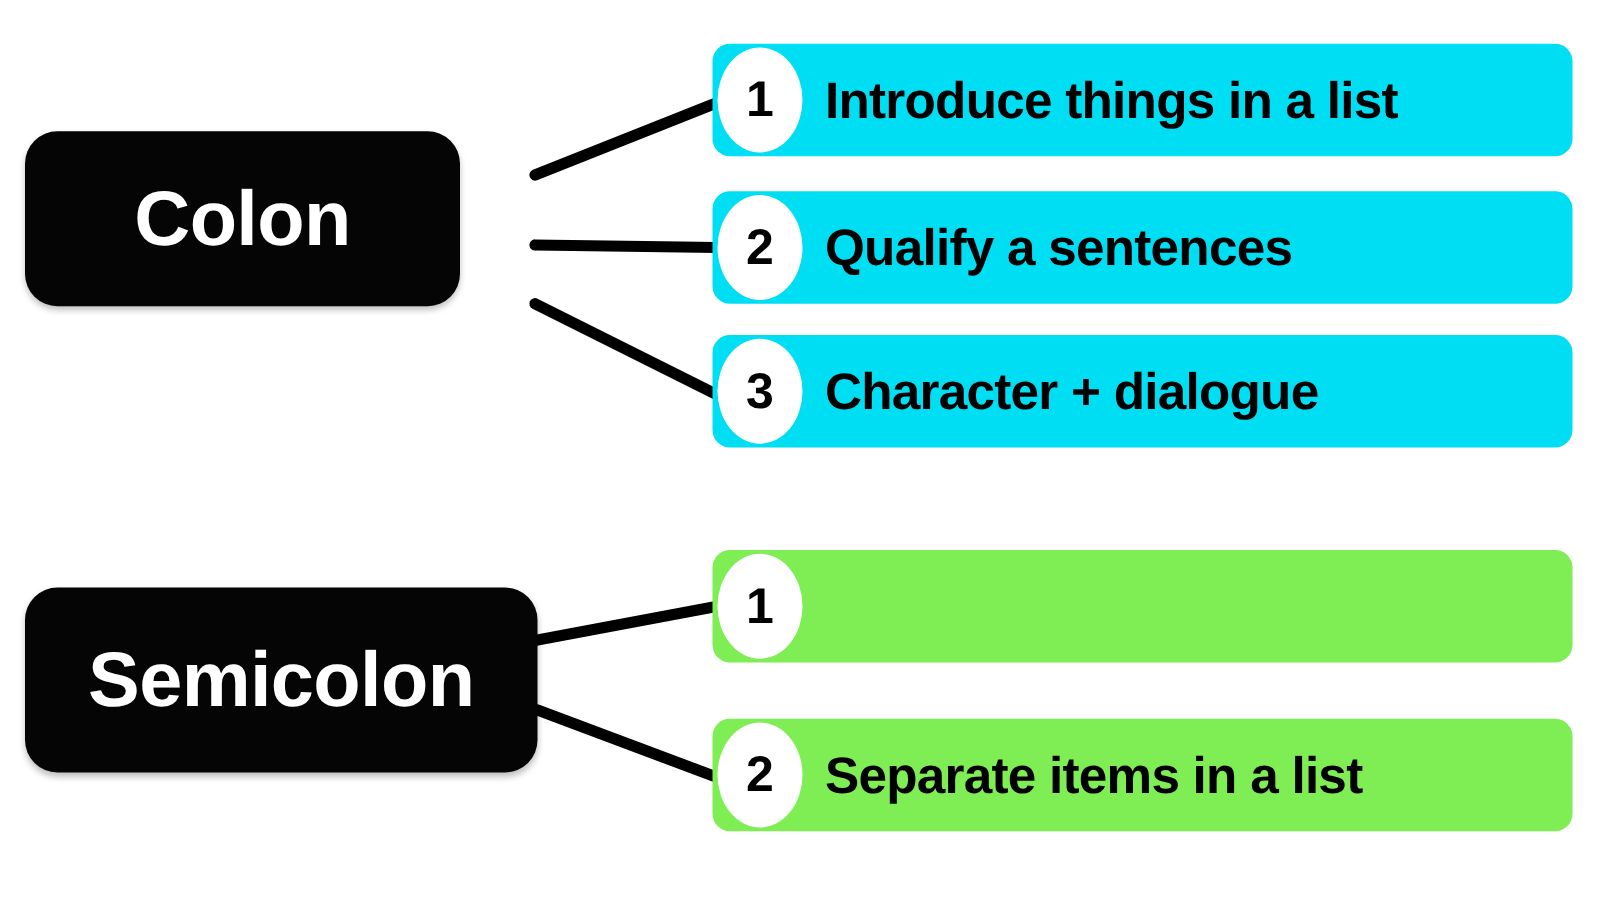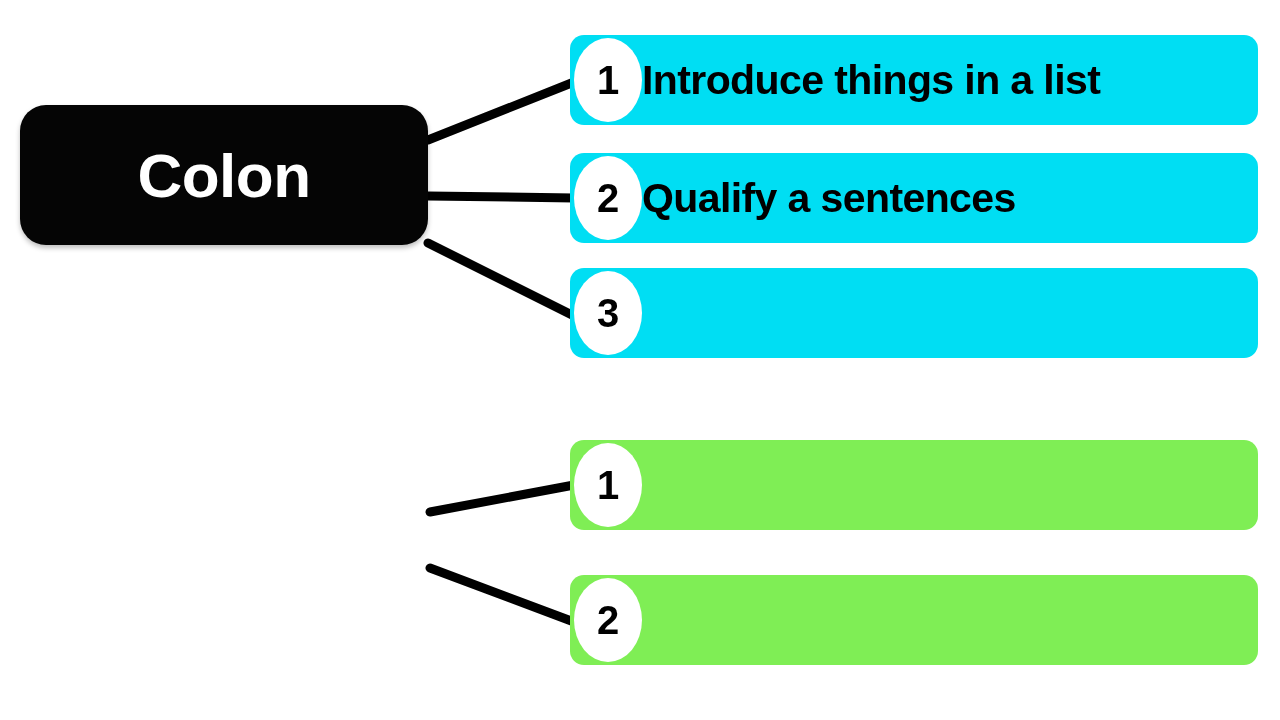--- a/index.html
+++ b/index.html
@@ -41,21 +41,21 @@
     z-index: 2;
     box-shadow: 0 3px 5px rgba(0,0,0,0.25);
   }
   .node-label {
     color: #ffffff;
     font-family: "Liberation Sans", sans-serif;
     font-weight: bold;
     letter-spacing: -0.5px;
     white-space: nowrap;
   }
-  #node-colon { left: 20px; top: 105px; width: 408px; height: 140px; }
+  #node-colon { left: 20px; top: 105px; width: 348px; height: 140px; }
   #node-colon .node-label { font-size: 62px; }
   #node-semicolon { left: 20px; top: 470px; width: 410px; height: 148px; }
   #node-semicolon .node-label { font-size: 62px; }
 
   
   .row {
     position: absolute;
     left: 570px;
     width: 688px;
     height: 90px;
@@ -78,20 +78,21 @@
     align-items: center;
     justify-content: center;
     color: #000000;
     font-family: "Liberation Sans", sans-serif;
     font-weight: bold;
     font-size: 40px;
     line-height: 1;
   }
 
   .row-text {
+    margin-left: 18px;
     color: #000000;
     font-family: "Liberation Sans", sans-serif;
     font-weight: bold;
     font-size: 41px;
     letter-spacing: -0.6px;
     white-space: nowrap;
   }
 
   
   #row-colon-1 { top: 35px; }
@@ -112,36 +113,41 @@
     <line x1="428" y1="243" x2="574" y2="316" stroke="#000000" stroke-width="9" stroke-linecap="round"></line>
 
     <line x1="430" y1="512" x2="574" y2="485" stroke="#000000" stroke-width="9" stroke-linecap="round"></line>
     <line x1="430" y1="568" x2="574" y2="622" stroke="#000000" stroke-width="9" stroke-linecap="round"></line>
   </svg>
 
   <div class="node" id="node-colon">
     <span class="node-label">Colon</span>
   </div>
 
+  <div class="node" id="node-semicolon">
+    <span class="node-label">Semicolon</span>
+  </div>
 
   <div class="row row-cyan" id="row-colon-1">
     <span class="badge">1</span>
     <span class="row-text">Introduce things in a list</span>
   </div>
 
   <div class="row row-cyan" id="row-colon-2">
     <span class="badge">2</span>
     <span class="row-text">Qualify a sentences</span>
   </div>
 
   <div class="row row-cyan" id="row-colon-3">
     <span class="badge">3</span>
+    <span class="row-text">Character + dialogue</span>
   </div>
 
   <div class="row row-green" id="row-semicolon-1">
     <span class="badge">1</span>
   </div>
 
   <div class="row row-green" id="row-semicolon-2">
     <span class="badge">2</span>
+    <span class="row-text">Separate items in a list</span>
   </div>
 
 </div>
 
 </body></html>

